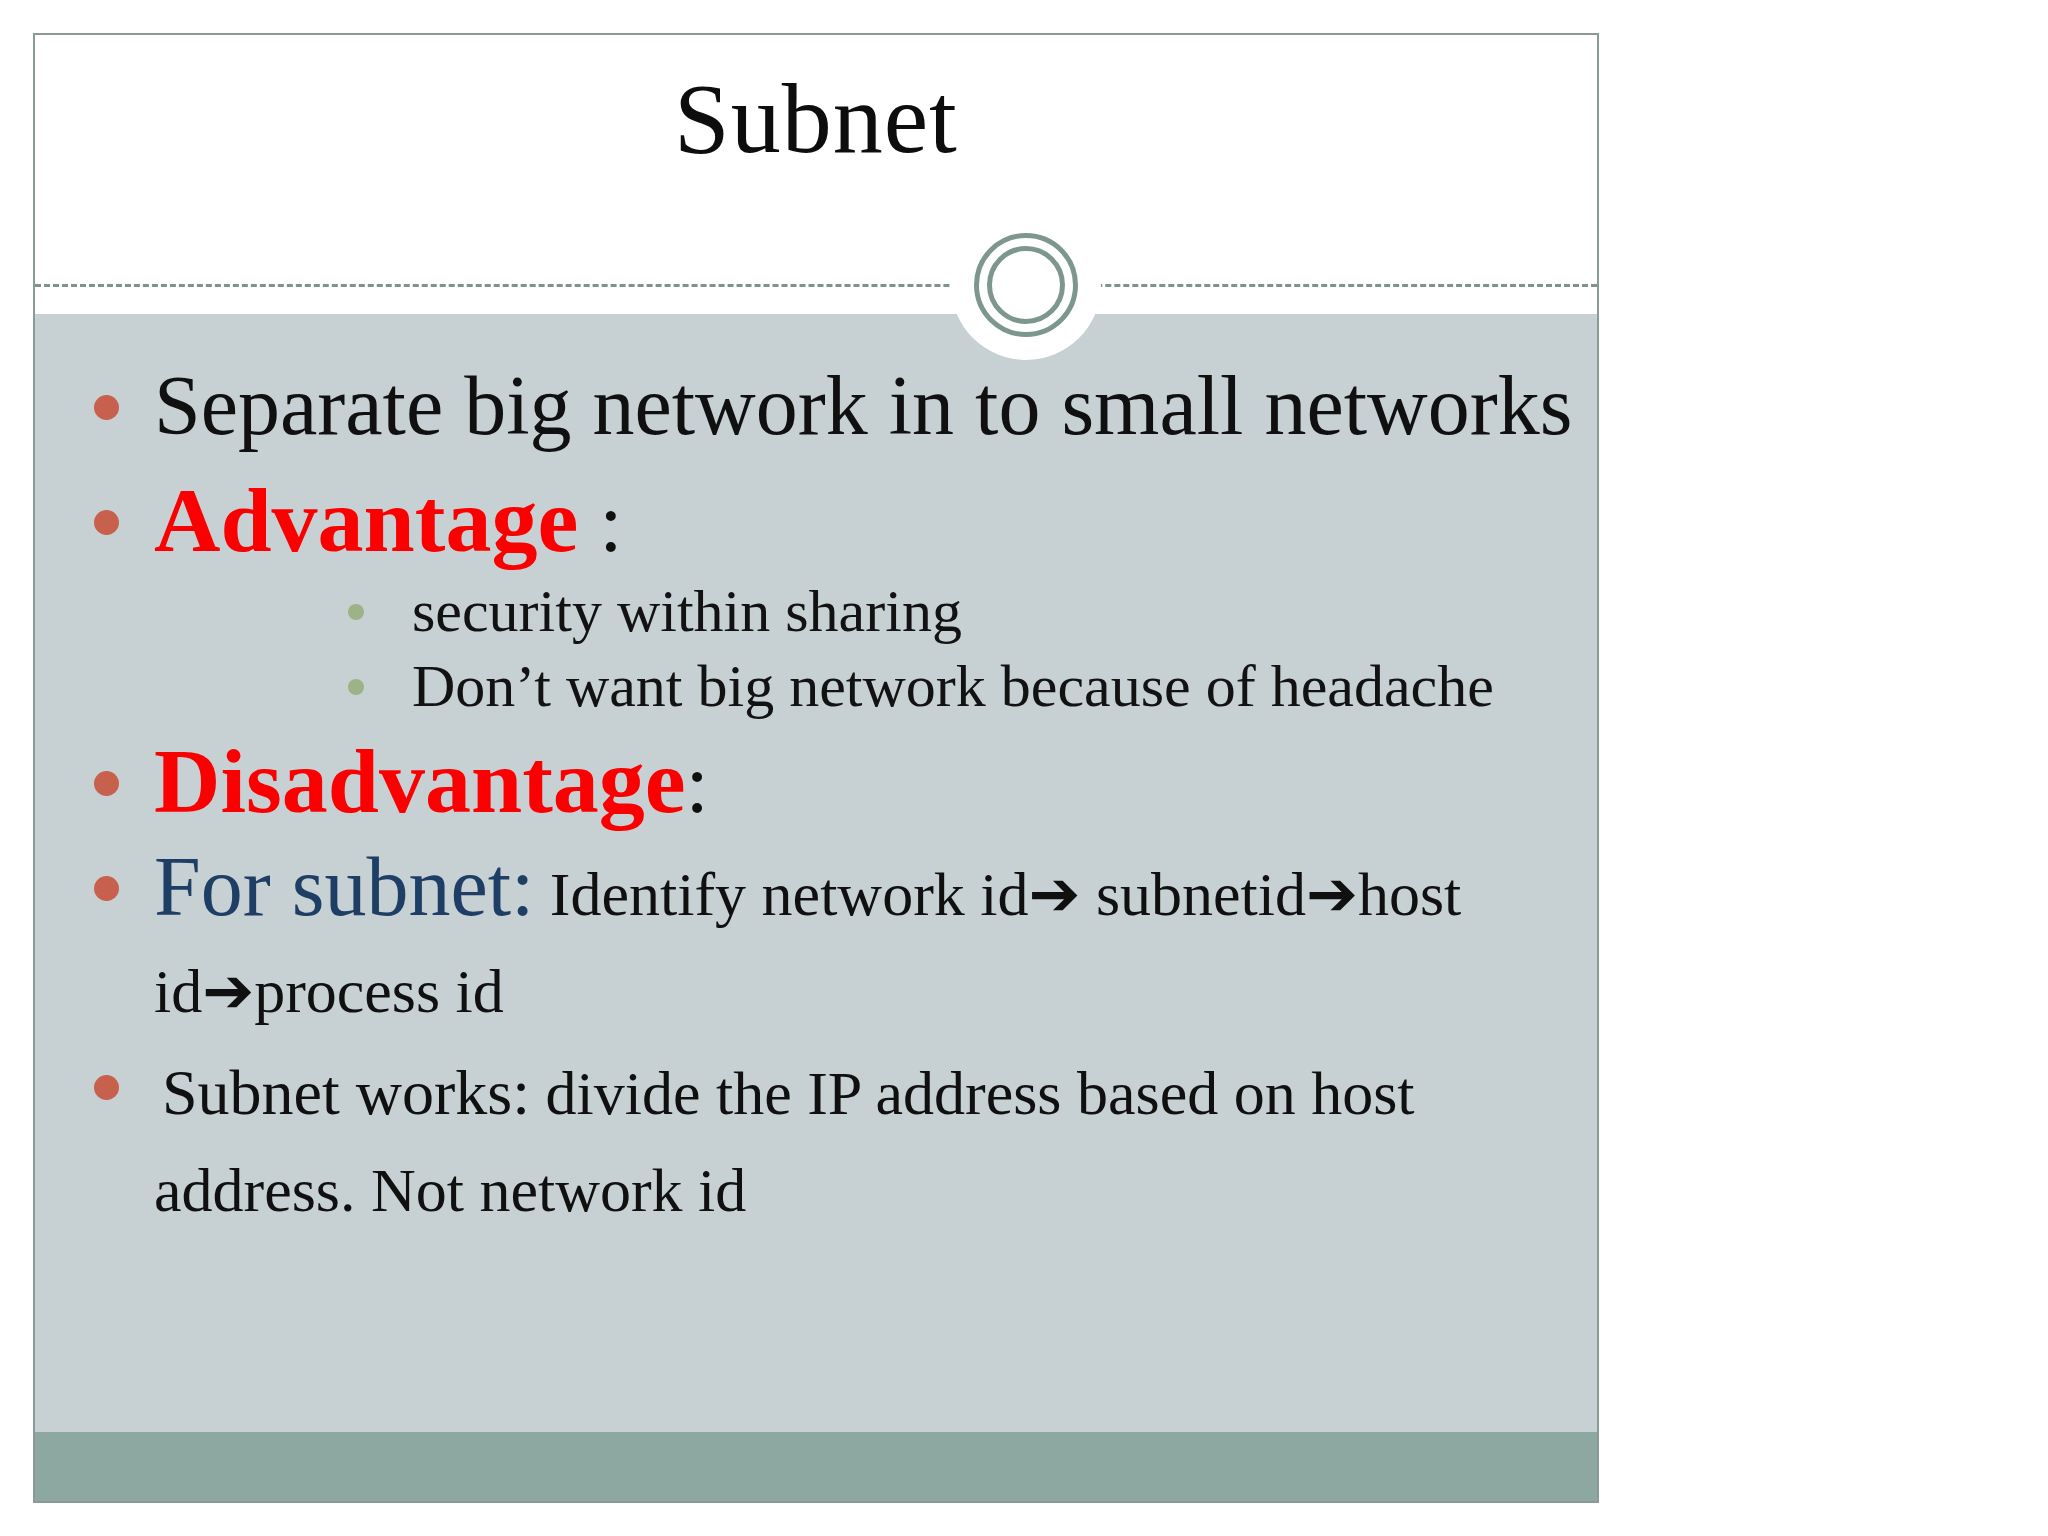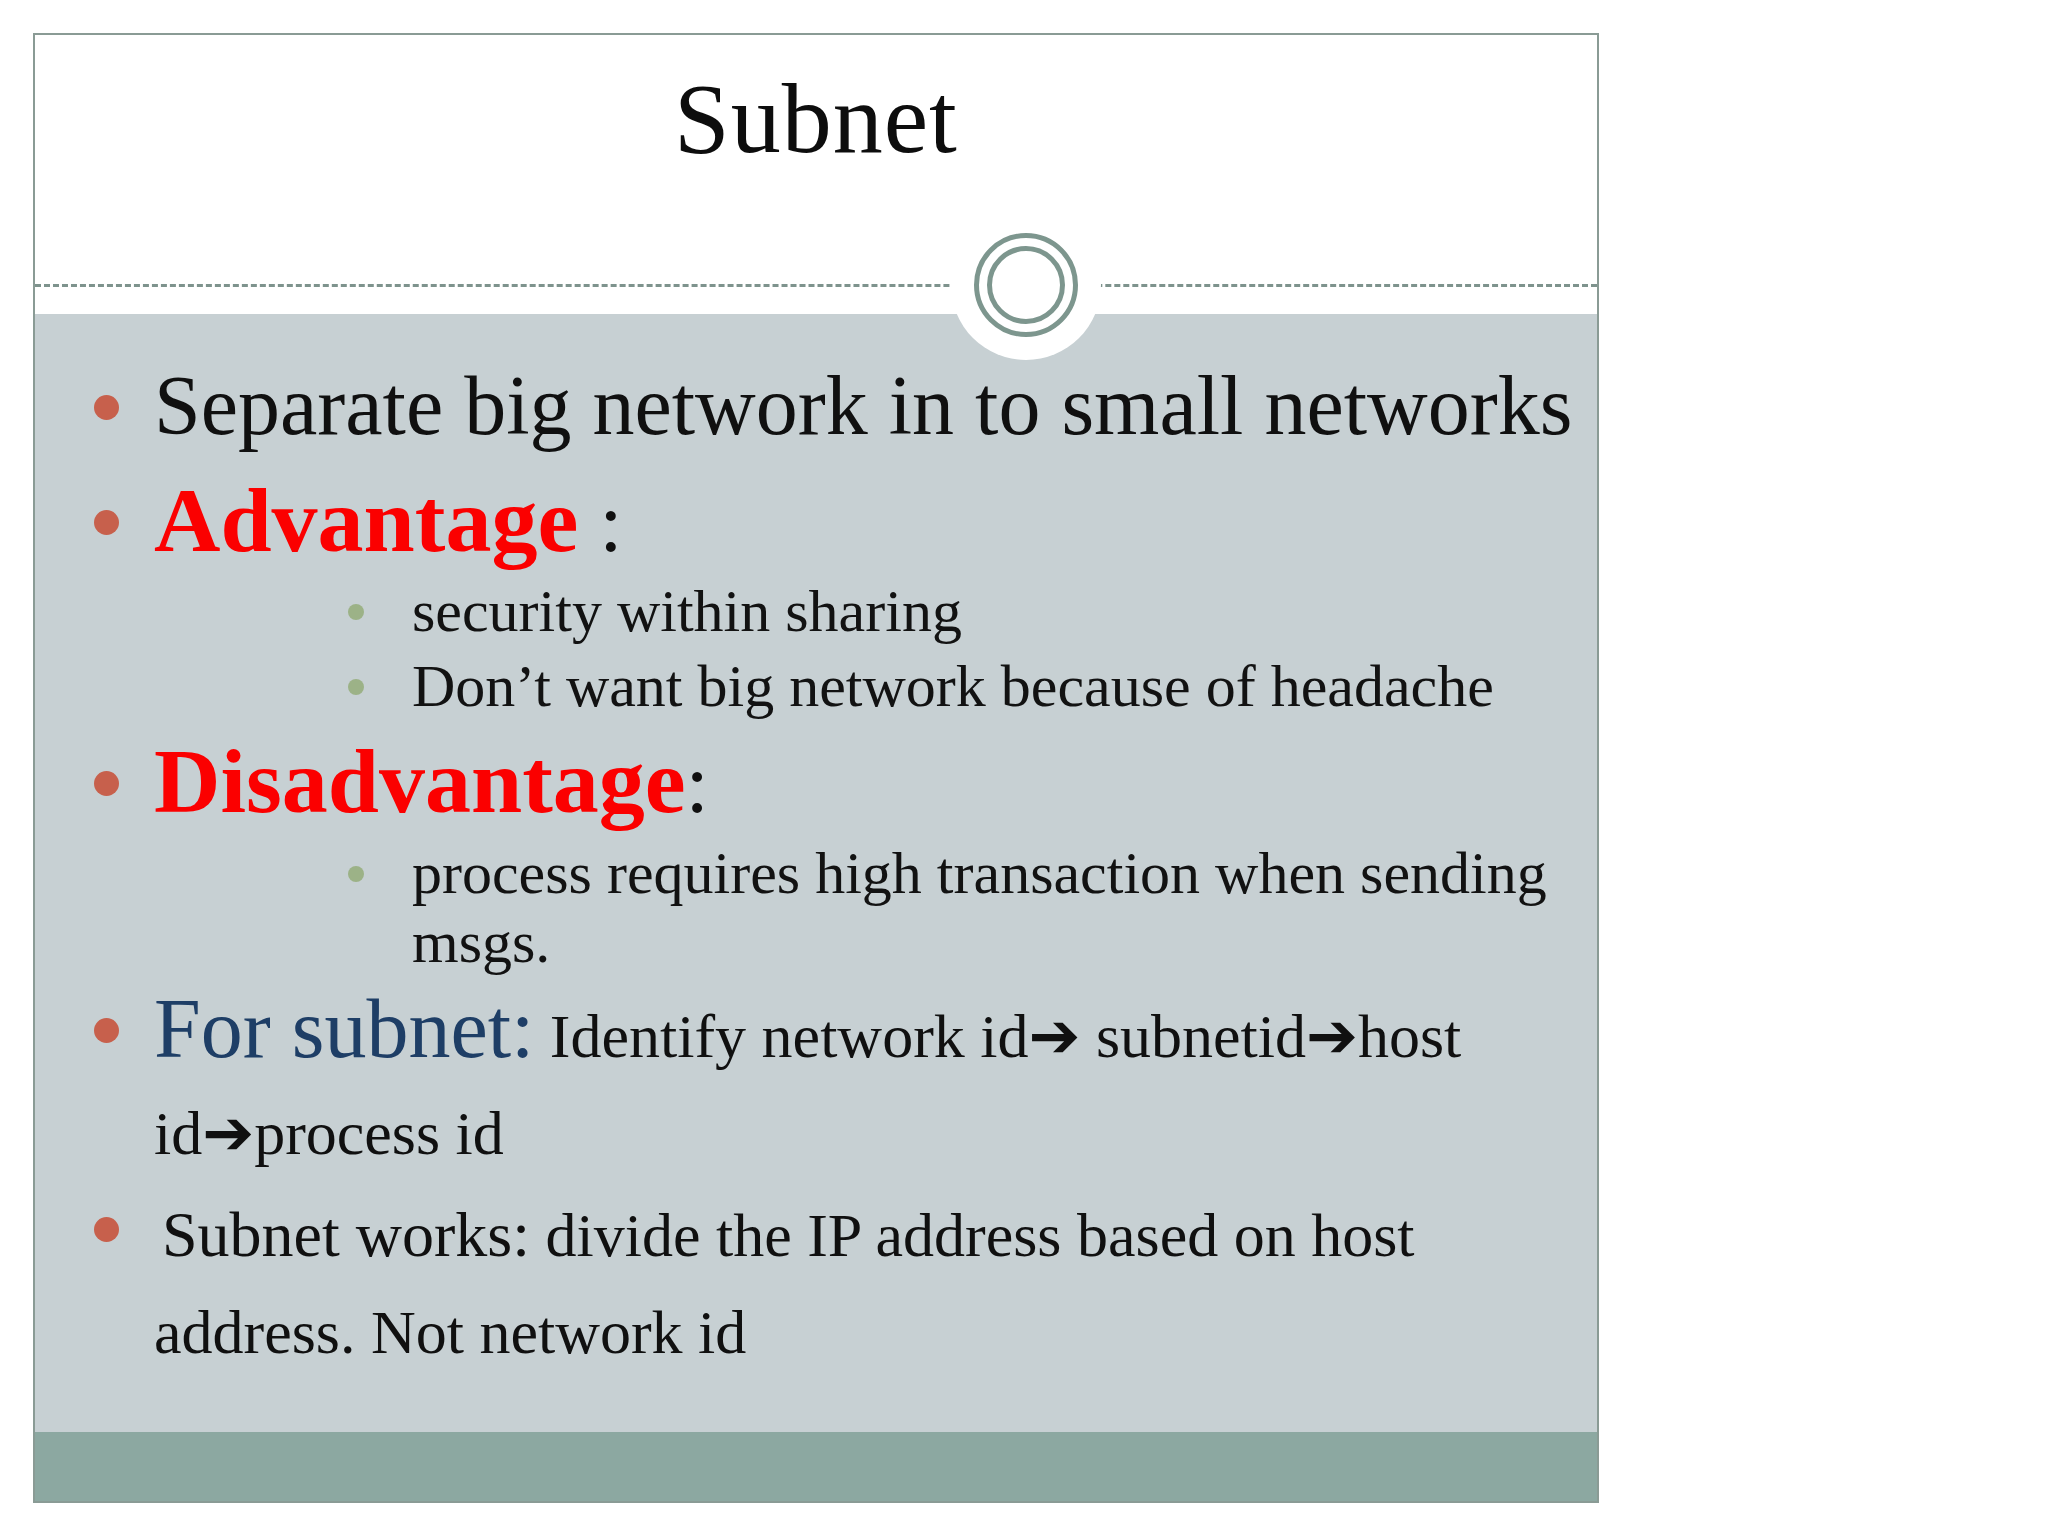--- a/index.html
+++ b/index.html
@@ -121,24 +121,20 @@
         <span class="dot2"></span>
         <div class="text"><span>Don’t want big network because of headache</span></div>
       </div>
 
 
       <div class="row l1 big mt-b6">
         <span class="dot"></span>
         <div class="text"><span class="run-red">Disadvantage</span><span>:</span></div>
       </div>
 
-      <div class="row l2 mt-b7">
-        <span class="dot2"></span>
-        <div class="text"><span>process requires high transaction when sending msgs.</span></div>
-      </div>
 
 
       <div class="row l1 mt-b9">
         <span class="dot"></span>
         <div class="text"><span class="run-navy">For subnet:</span><span class="run-mid"> Identify network id➔ subnetid➔host id➔process id</span></div>
       </div>
 
       <div class="row l1 mt-b10">
         <span class="dot"></span>
         <div class="text tight"><span class="run-subhead">Subnet works:</span><span class="run-mid"> divide the IP address based on host address. Not network id</span></div>

